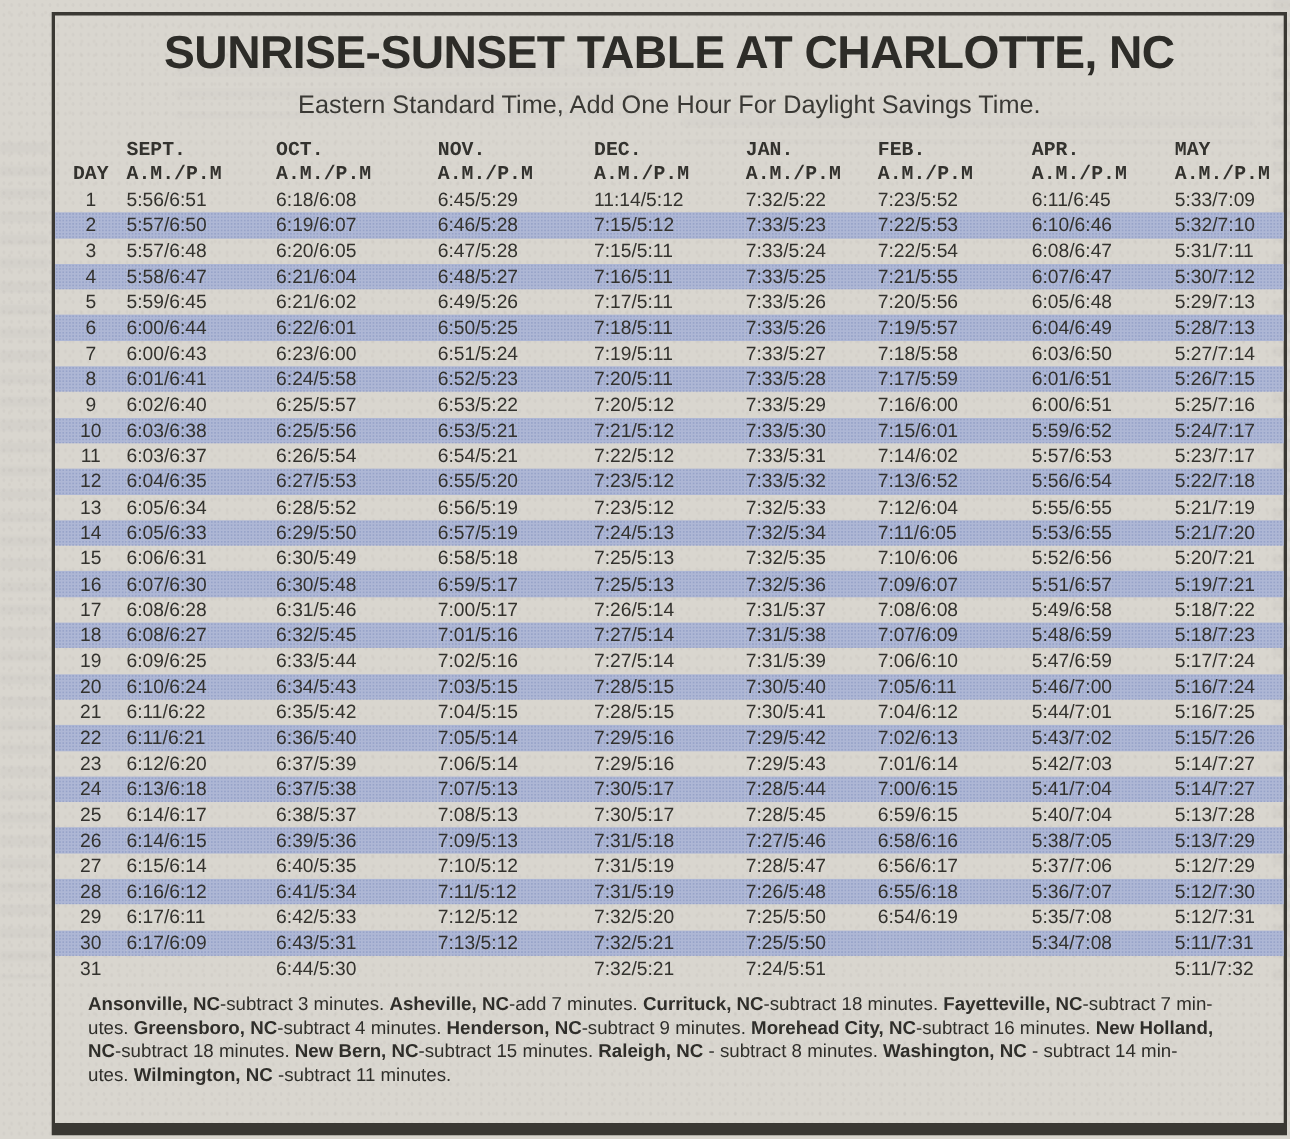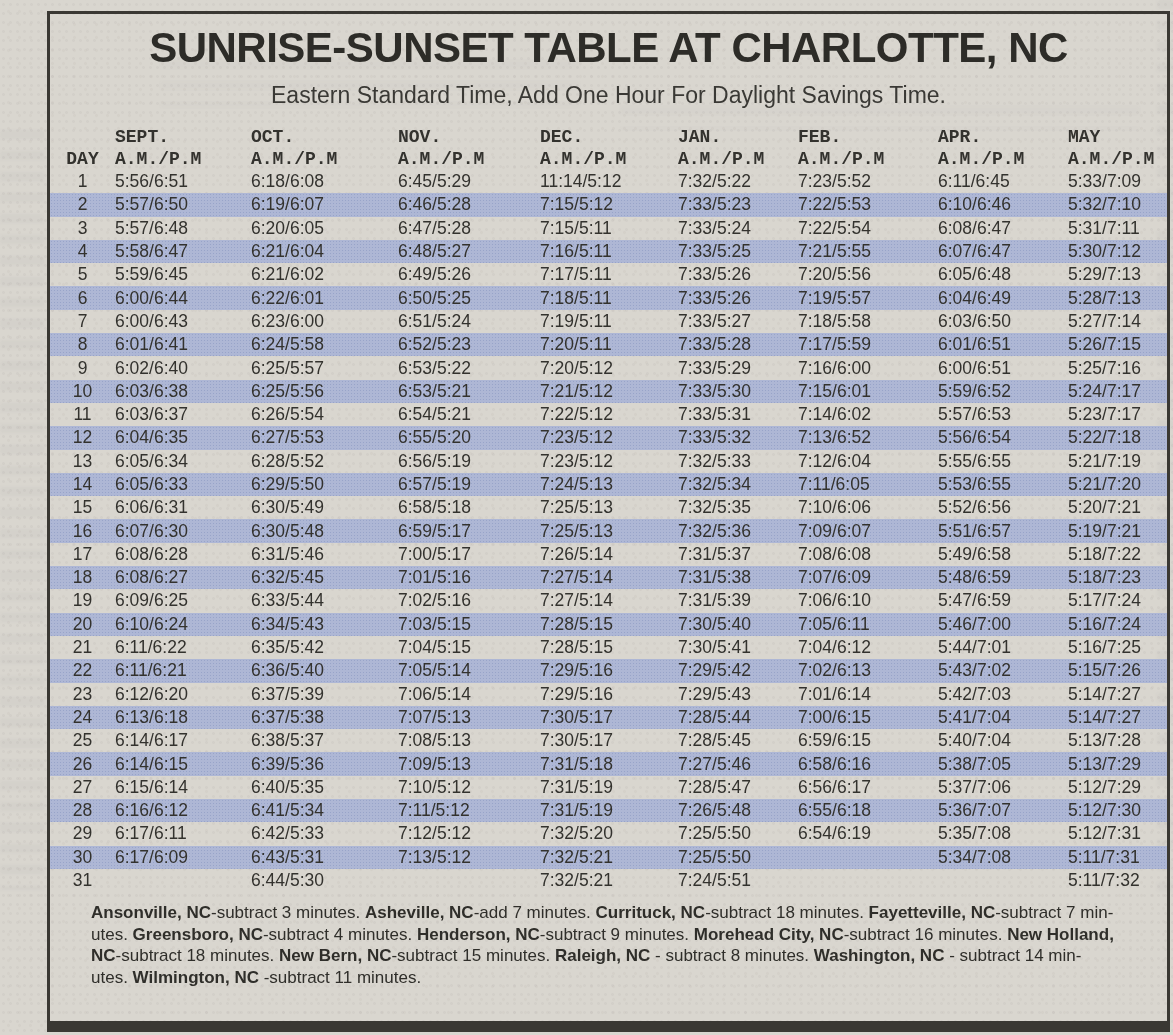--- a/index.html
+++ b/index.html
@@ -56,21 +56,21 @@
   td{padding:0;white-space:nowrap;overflow:visible;vertical-align:middle;}
   td.day{text-align:center;}
   thead td{font-weight:bold;height:22px;font-size:18px;font-family:Liberation Mono, monospace;}
   tbody td{height:23.3px;}
   tr.stripe{
     background-color:var(--stripe);
     background-image:radial-gradient(var(--stripe-dot) .8px, transparent 1px);
     background-size:3px 3px;
   }
   .footnotes{
-    margin-top:10px;padding-left:41px;
+    margin-top:10px;padding-left:30px;
     font-size:17px;line-height:21.5px;color:#2f2e2a;
   }
   .fline{white-space:nowrap;}
   .fline b{font-weight:bold;}
 </style>
 </head>
 <body>
 
 <div class="texture"></div>
 <div class="ghost g1"></div>

